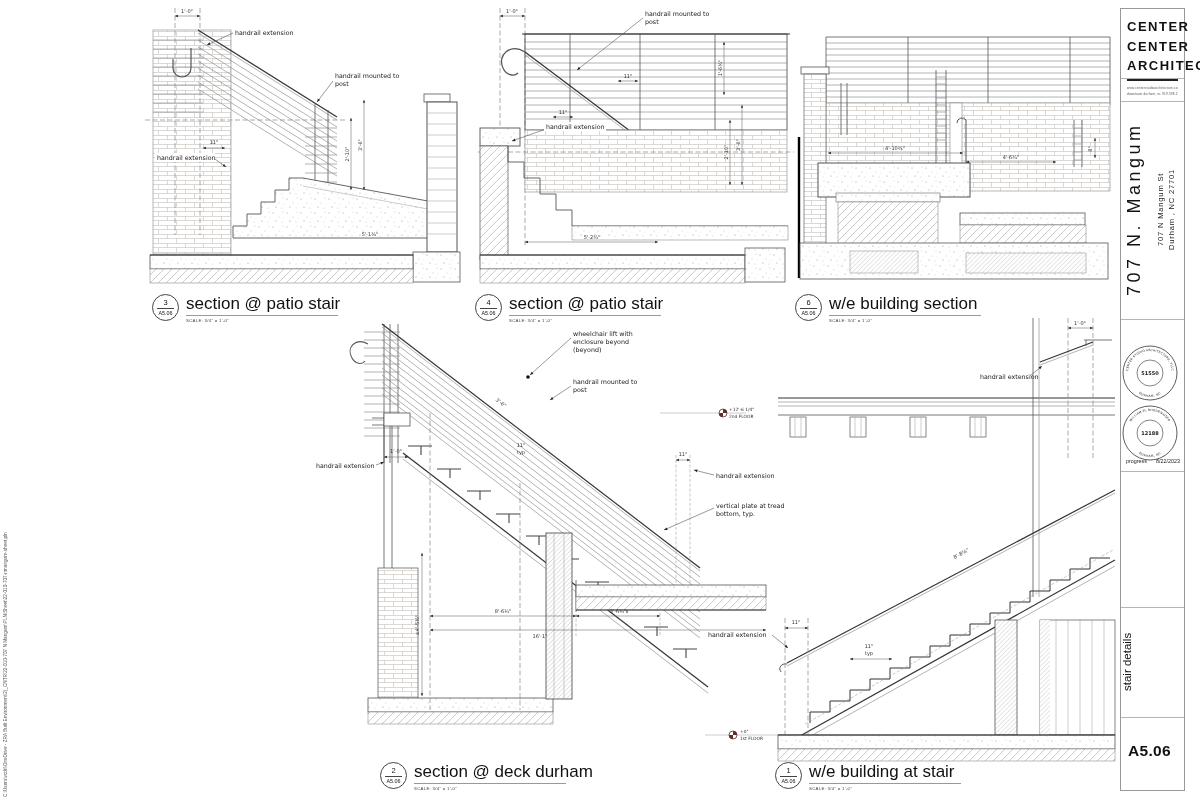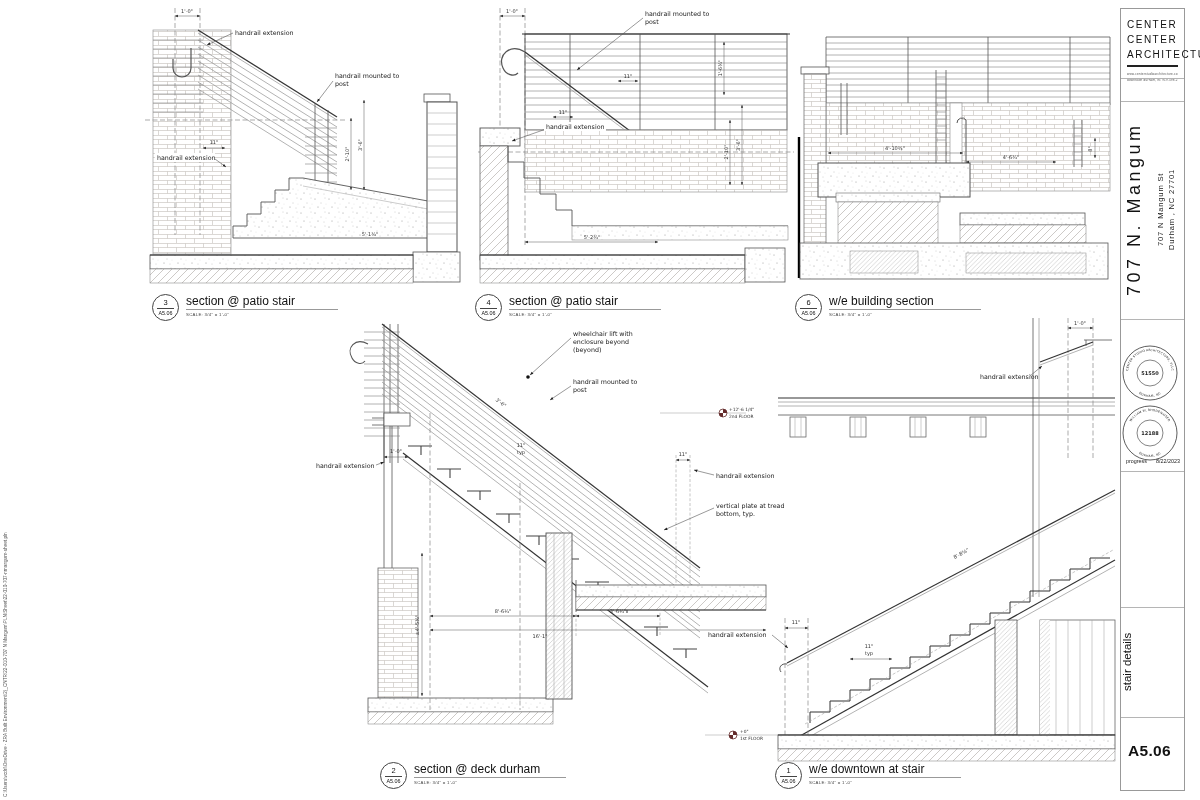--- a/index.html
+++ b/index.html
@@ -18,29 +18,29 @@
   .dashf{stroke:#999;stroke-width:.55;stroke-dasharray:3 1.8;fill:none}
   .ldr{stroke:#555;stroke-width:.6;fill:none;marker-end:url(#arr)}
   .dimline{stroke:#555;stroke-width:.5;fill:none;marker-start:url(#arr);marker-end:url(#arr)}
 
   
   .sec{position:absolute;display:flex;align-items:flex-start;gap:7px}
   .bub{width:27px;height:27px;border:1px solid #444;border-radius:50%;display:flex;flex-direction:column;
        align-items:center;justify-content:center;flex:none;background:#fff;box-sizing:border-box}
   .bub .n{font-size:7.5px;line-height:1;padding-bottom:1.5px;border-bottom:.8px solid #444;width:70%;text-align:center}
   .bub .s{font-size:5.4px;line-height:1;padding-top:1.5px}
-  .sec .tt{font-size:12px;color:#111;border-bottom:.7px solid #999;padding-bottom:1px;width:152px;white-space:nowrap}
+  .sec .tt{font-size:17px;color:#111;border-bottom:.7px solid #999;padding-bottom:1px;width:152px;white-space:nowrap}
   .sec .sc{font-size:4.3px;color:#444;margin-top:2px;letter-spacing:.3px}
 
   
   #tb{position:absolute;left:1120px;top:8px;width:63px;height:781px;border:1px solid #999;background:#fff}
   .tbdiv{position:absolute;left:0;right:0;height:0;border-top:1px solid #b5b5b5}
   .vert{writing-mode:vertical-rl;transform:rotate(180deg)}
   #firm{padding:8px 6px 0}
-  .fline{font-size:10px;font-weight:normal;letter-spacing:1.5px;line-height:1.5;color:#111}
+  .fline{font-size:13px;font-weight:bold;letter-spacing:1.5px;line-height:1.5;color:#111}
   .frule{height:2.4px;background:#222;margin:3px 6px 5px}
   .fc{font-size:3.1px;color:#555;margin:0 6px;line-height:1.9;letter-spacing:.2px;white-space:nowrap;overflow:hidden}
   #pname{position:absolute;left:3px;top:94px;height:212px;width:27px;font-size:18px;letter-spacing:3.5px;text-align:center;color:#111}
   #paddr1{position:absolute;left:35px;top:94px;height:212px;width:11px;font-size:7.6px;letter-spacing:.8px;text-align:center;color:#222}
   #paddr2{position:absolute;left:46px;top:94px;height:212px;width:11px;font-size:7.6px;letter-spacing:.8px;text-align:center;color:#222}
   #prog{position:absolute;left:5px;right:4px;top:449px;display:flex;justify-content:space-between;font-size:5.4px;color:#222}
   #sname{position:absolute;left:0;top:598px;height:110px;width:100%;font-size:11.5px;color:#111;text-align:center}
   #snum{position:absolute;left:7px;top:733px;font-size:15.5px;font-weight:bold;color:#111;letter-spacing:.3px}
   #pathnote{position:absolute;left:1px;top:0;height:797px;width:11px;font-size:4.7px;color:#555;
             writing-mode:vertical-rl;transform:rotate(180deg);text-align:left;line-height:10px;white-space:nowrap}
@@ -562,21 +562,21 @@
       <div class="tt">section @ deck durham</div>
       <div class="sc">SCALE: 3/4" = 1'-0"</div>
     </div>
   </div>
   <div class="sec" style="left:775px;top:762px">
     <div class="bub">
       <span class="n">1</span>
       <span class="s">A5.06</span>
     </div>
     <div>
-      <div class="tt">w/e downtown at stair</div>
+      <div class="tt">w/e building at stair</div>
       <div class="sc">SCALE: 3/4" = 1'-0"</div>
     </div>
   </div>
 
   <div id="tb">
     <div id="firm">
       <div class="fline">CENTER</div>
       <div class="fline">CENTER</div>
       <div class="fline">ARCHITECTURE</div>
     </div>

